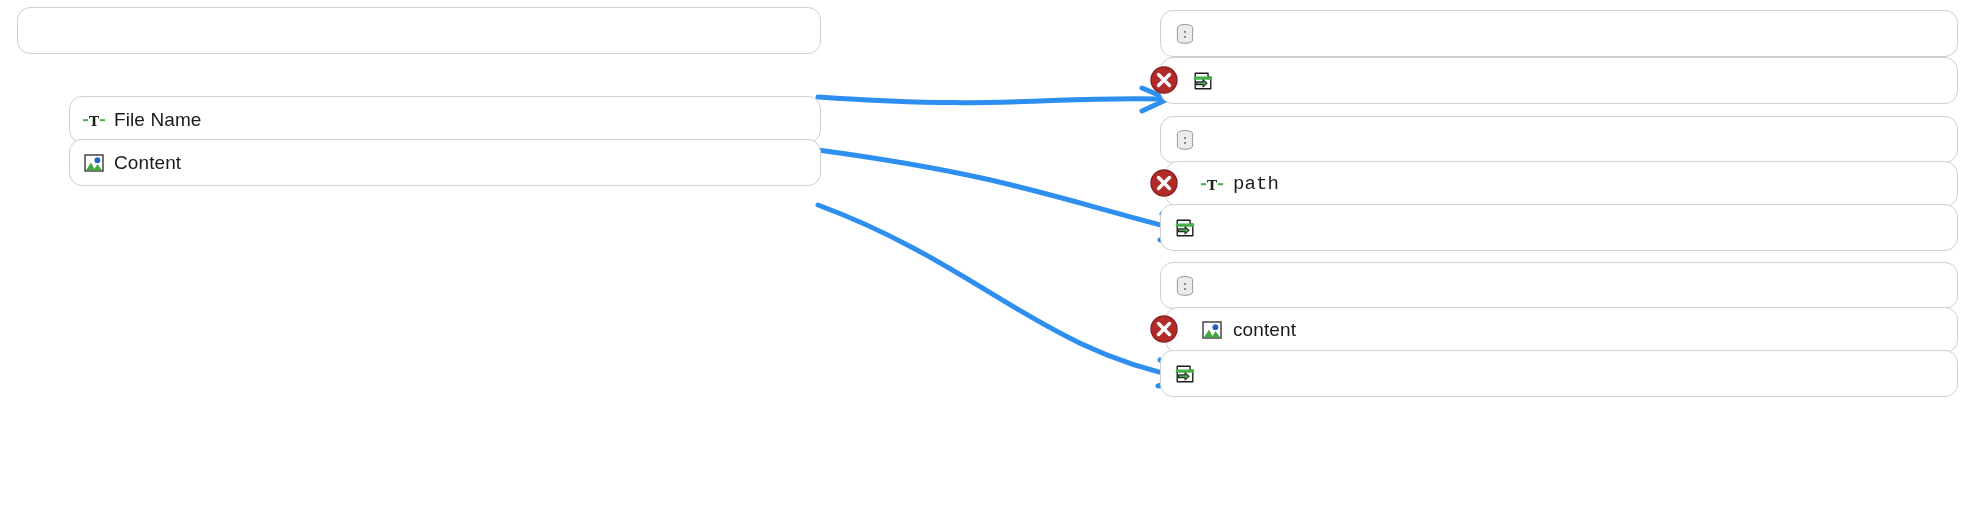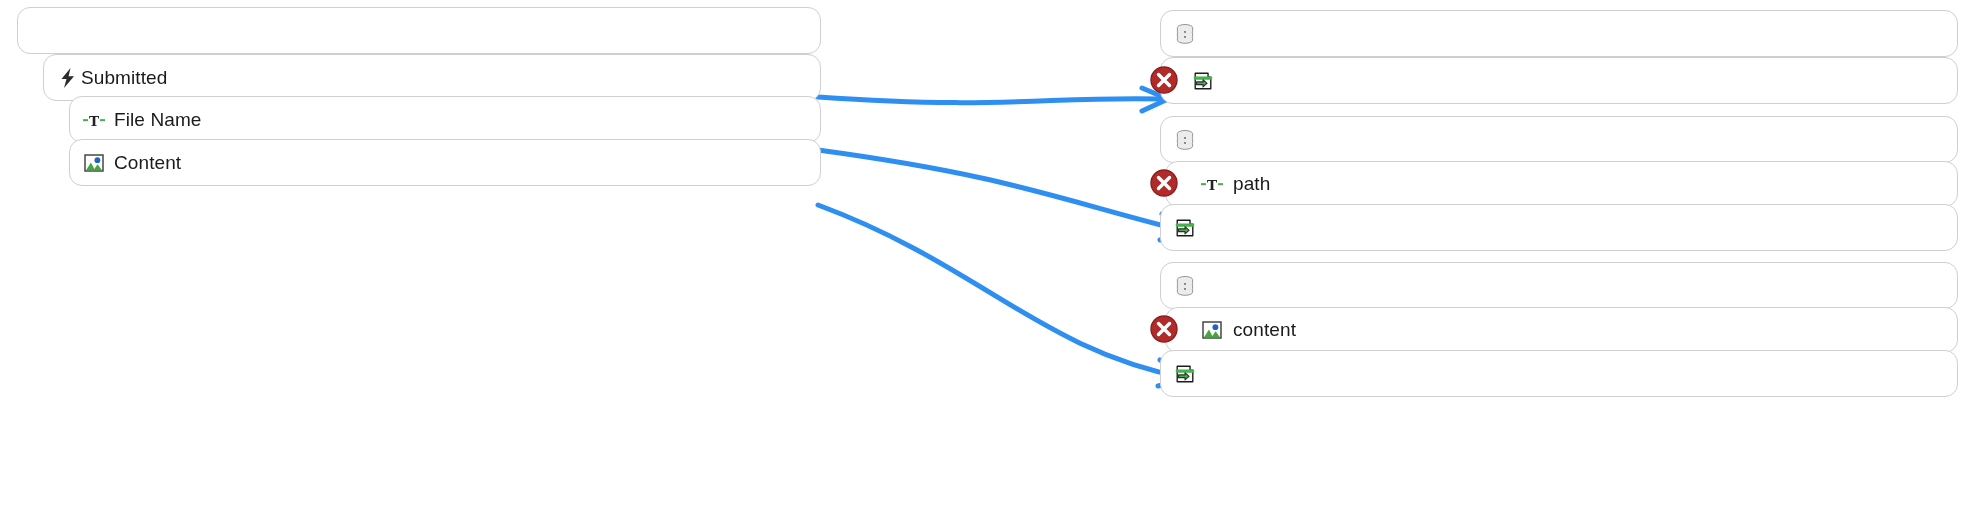--- a/index.html
+++ b/index.html
@@ -117,28 +117,20 @@
           <circle cx="3" cy="3.4" r="1.5"></circle>
             <circle cx="19" cy="3.4" r="1.5"></circle>
           <circle cx="3" cy="18.6" r="1.5"></circle>
             <circle cx="19" cy="18.6" r="1.5"></circle>
         </g>
       </svg>
     </span>
     <span class="label">photoshoot-5</span>
   </div>
 
-  <div class="node n-white" style="left:46px; top:57px; width:772px; height:41px; z-index:10;">
-    <span class="ico">
-      <svg width="22" height="22" viewBox="0 0 22 22">
-        <path d="M13.5 1 L4.5 12 L9.5 12 L7 21 L17 9.2 L11.6 9.2 Z" fill="#2b2b2b"></path>
-      </svg>
-    </span>
-    <span class="label" style="margin-left:2px;">Submitted</span>
-  </div>
 
   <div class="node n-white" style="left:72px; top:99px; width:746px; height:41px; z-index:10;">
     <span class="ico">
       <svg width="26" height="22" viewBox="0 0 26 22">
         <rect x="0" y="10" width="6" height="2.4" fill="#46b14b"></rect>
         <rect x="20" y="10" width="6" height="2.4" fill="#46b14b"></rect>
         <text x="13" y="18" font-family="DejaVu Serif, serif" font-size="16" font-weight="bold" text-anchor="middle" fill="#222222">T</text>
       </svg>
     </span>
     <span class="label" style="">File Name</span>
@@ -208,21 +200,21 @@
   </div>
 
   <div class="node n-white" style="left:1168px; top:164px; width:787px; height:40px; z-index:10;">
     <span class="ico" style="margin-left:22px;">
       <svg width="26" height="22" viewBox="0 0 26 22">
         <rect x="0" y="10" width="6" height="2.4" fill="#46b14b"></rect>
         <rect x="20" y="10" width="6" height="2.4" fill="#46b14b"></rect>
         <text x="13" y="18" font-family="DejaVu Serif, serif" font-size="16" font-weight="bold" text-anchor="middle" fill="#222222">T</text>
       </svg>
     </span>
-    <span class="label" style="margin-left:10px;">path</span>
+    <span class="label" style="margin-left:10px;font-family:Liberation Mono, monospace;">path</span>
   </div>
   <svg class="err-badge" style="left:1150px; top:169px;" viewBox="0 0 28 28">
     <circle cx="14" cy="14" r="13" fill="#b02b29" stroke="#8d1f1f" stroke-width="1.4"></circle>
     <path d="M8.5 8.5 L19.5 19.5 M19.5 8.5 L8.5 19.5" stroke="#ffffff" stroke-width="3.4" stroke-linecap="round"></path>
   </svg>
 
   <div class="node n-red" style="left:1163px; top:207px; width:792px; height:41px; z-index:10;">
     <span class="ico">
       <svg width="24" height="22" viewBox="0 0 24 22">
         <path d="M3.5 2.5 h14 v4.4 h3 v12.6 h-17 Z" fill="#fdfdfd" stroke="#1c1c1c" stroke-width="1.5" stroke-linejoin="round"></path>

